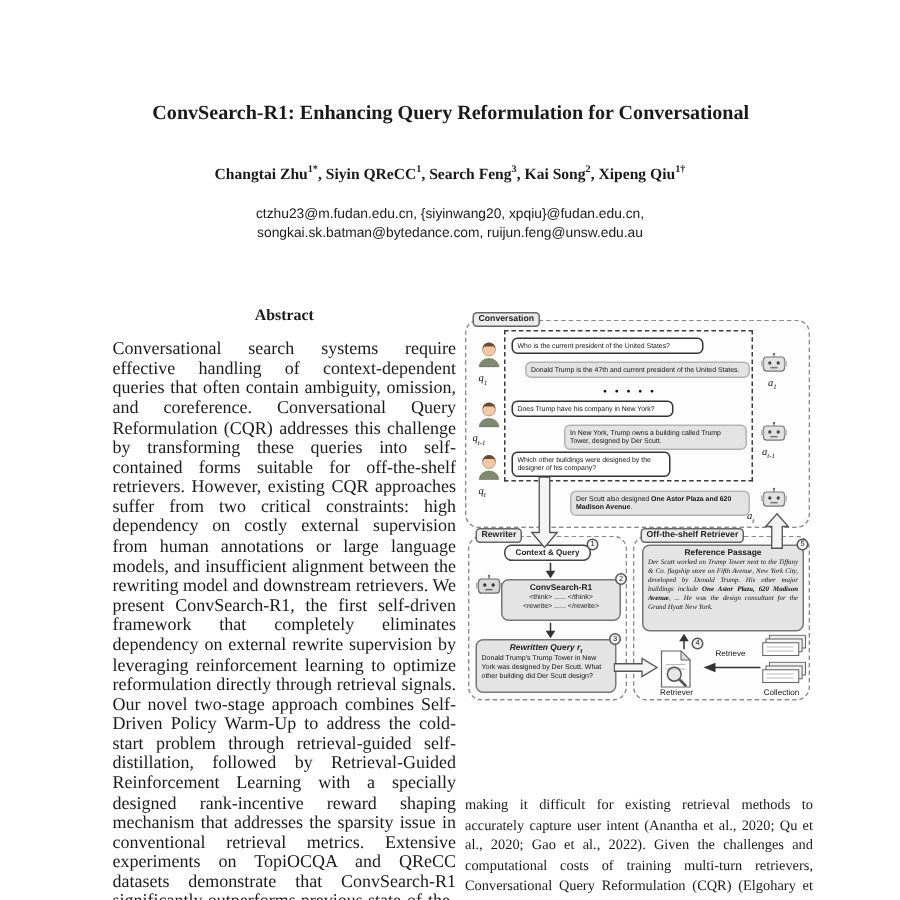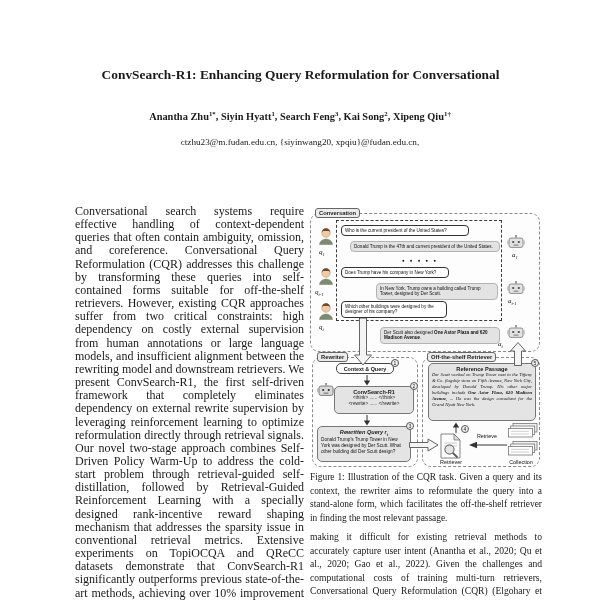--- a/index.html
+++ b/index.html
@@ -11,21 +11,21 @@
   }
   
   .title { position:absolute; top:66px; left:0; width:589px; text-align:center;
            font-weight:bold; font-size:13.4px; line-height:18px;padding-left:12px; }
   .authors { position:absolute; top:110px; left:0; width:600px; text-align:center;
              font-weight:bold; font-size:10.4px; }
   .authors sup { font-size:6.8px; }
   .affil { position:absolute; top:123px; left:0; width:600px; text-align:center;
            font-size:9.6px; }
   .emails { position:absolute; top:136px; left:0; width:600px; text-align:center;
-            font-family:Liberation Serif, serif; font-size:9.2px; line-height:13px; }
+            font-family:Liberation Sans, sans-serif; font-size:9.2px; line-height:13px; }
   
   .leftcol { position:absolute; left:75px; top:205px; width:229px; height:395px; overflow:hidden; }
   .abs-head { text-align:center; font-weight:bold; font-size:10.6px; margin-bottom:10px; }
   .abs-text { font-size:12px; line-height:13.15px; text-align:justify; }
   .caption { position:absolute; left:310px; top:471px; width:232px;
              font-size:9.4px; line-height:13.5px; text-align:justify; }
   .bodytext { position:absolute; left:310px; top:530px; width:232px; height:70px;
               overflow:hidden; font-size:9.6px; line-height:13.5px; text-align:justify; }
   
   .fig { position:absolute; left:310px; top:207px; width:232px; height:262px;
@@ -63,27 +63,29 @@
 </style>
 </head>
 <body>
 
 <div id="page">
 
   <div class="title">
     <div>ConvSearch-R1: Enhancing Query Reformulation for Conversational</div>
   </div>
   <div class="authors">
-    <span><span>Anantha Zhu</span><sup>1*</sup><span>, </span></span><span><span>Siyin Hyatt</span><sup>1</sup><span>, </span></span><span><span>Search Feng</span><sup>3</sup><span>, </span></span><span><span>Kai Song</span><sup>2</sup><span>, </span></span><span><span>Xipeng Qiu</span><sup>1†</sup><span></span></span>
+    <span><span>Changtai Zhu</span><sup>1*</sup><span>, </span></span><span><span>Siyin QReCC</span><sup>1</sup><span>, </span></span><span><span>Search Feng</span><sup>3</sup><span>, </span></span><span><span>Kai Song</span><sup>2</sup><span>, </span></span><span><span>Xipeng Qiu</span><sup>1†</sup><span></span></span>
   </div>
   <div class="emails">
     <div>ctzhu23@m.fudan.edu.cn, {siyinwang20, xpqiu}@fudan.edu.cn,</div>
+    <div>songkai.sk.batman@bytedance.com, ruijun.feng@unsw.edu.au</div>
   </div>
 
   <div class="leftcol">
+    <div class="abs-head">Abstract</div>
     <div class="abs-text">Conversational search systems require effective handling of context-dependent queries that often contain ambiguity, omission, and coreference. Conversational Query Reformulation (CQR) addresses this challenge by transforming these queries into self-contained forms suitable for off-the-shelf retrievers. However, existing CQR approaches suffer from two critical constraints: high dependency on costly external supervision from human annotations or large language models, and insufficient alignment between the rewriting model and downstream retrievers. We present ConvSearch-R1, the first self-driven framework that completely eliminates dependency on external rewrite supervision by leveraging reinforcement learning to optimize reformulation directly through retrieval signals. Our novel two-stage approach combines Self-Driven Policy Warm-Up to address the cold-start problem through retrieval-guided self-distillation, followed by Retrieval-Guided Reinforcement Learning with a specially designed rank-incentive reward shaping mechanism that addresses the sparsity issue in conventional retrieval metrics. Extensive experiments on TopiOCQA and QReCC datasets demonstrate that ConvSearch-R1 significantly outperforms previous state-of-the-art methods, achieving over 10% improvement on the challenging TopiOCQA dataset while using smaller 3B parameter models without any external supervision.</div>
   </div>
 
   <div class="fig">
 
     <div class="panel" style="left:0;top:6px;width:230px;height:139px;"></div>
     <div class="tab" style="left:5px;top:1px;">Conversation</div>
     <div class="inner-dashed"></div>
 
     <svg class="icon" style="left:8px;top:20px;" width="16" height="18" viewBox="0 0 16 18">
@@ -242,16 +244,15 @@
     <svg class="icon" style="left:198px;top:234px;" width="30" height="15" viewBox="0 0 30 15">
       <rect x="5" y="0.5" width="24" height="8.5" fill="#efefef" stroke="#666" stroke-width="0.7"></rect>
       <rect x="2.7" y="3" width="24" height="8.5" fill="#f6f6f6" stroke="#666" stroke-width="0.7"></rect>
       <rect x="0.5" y="5.5" width="24" height="8.5" fill="#ffffff" stroke="#666" stroke-width="0.7"></rect>
       <line x1="3" y1="8.3" x2="21" y2="8.3" stroke="#bbb" stroke-width="0.7"></line>
         <line x1="3" y1="11" x2="21" y2="11" stroke="#bbb" stroke-width="0.7"></line>
     </svg>
     <div class="flabel" style="left:191px;top:252px;width:40px;">Collection</div>
   </div>
 
-  <div class="caption">Figure 1: Illustration of the CQR task. Given a query and its context, the rewriter aims to reformulate the query into a stand-alone form, which facilitates the off-the-shelf retriever in finding the most relevant passage.</div>
   <div class="bodytext">making it difficult for existing retrieval methods to accurately capture user intent (Anantha et al., 2020; Qu et al., 2020; Gao et al., 2022). Given the challenges and computational costs of training multi-turn retrievers, Conversational Query Reformulation (CQR) (Elgohary et al., 2019; Vakulenko et al.,</div>
 
 </div>
 
 </body></html>

